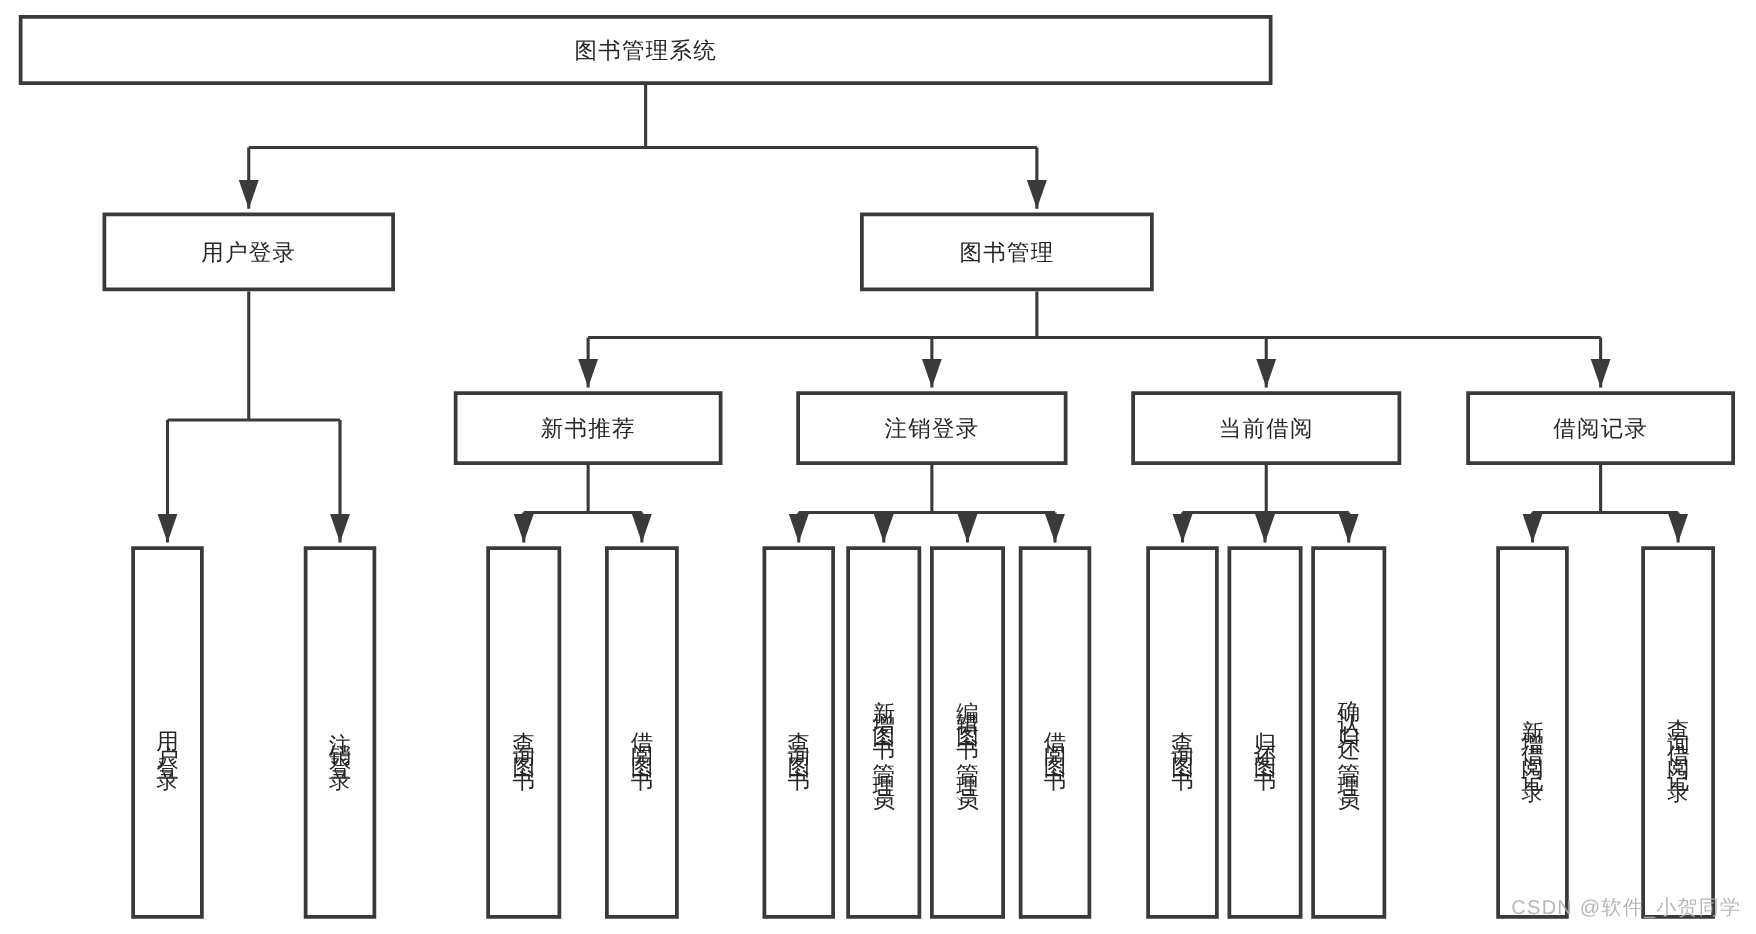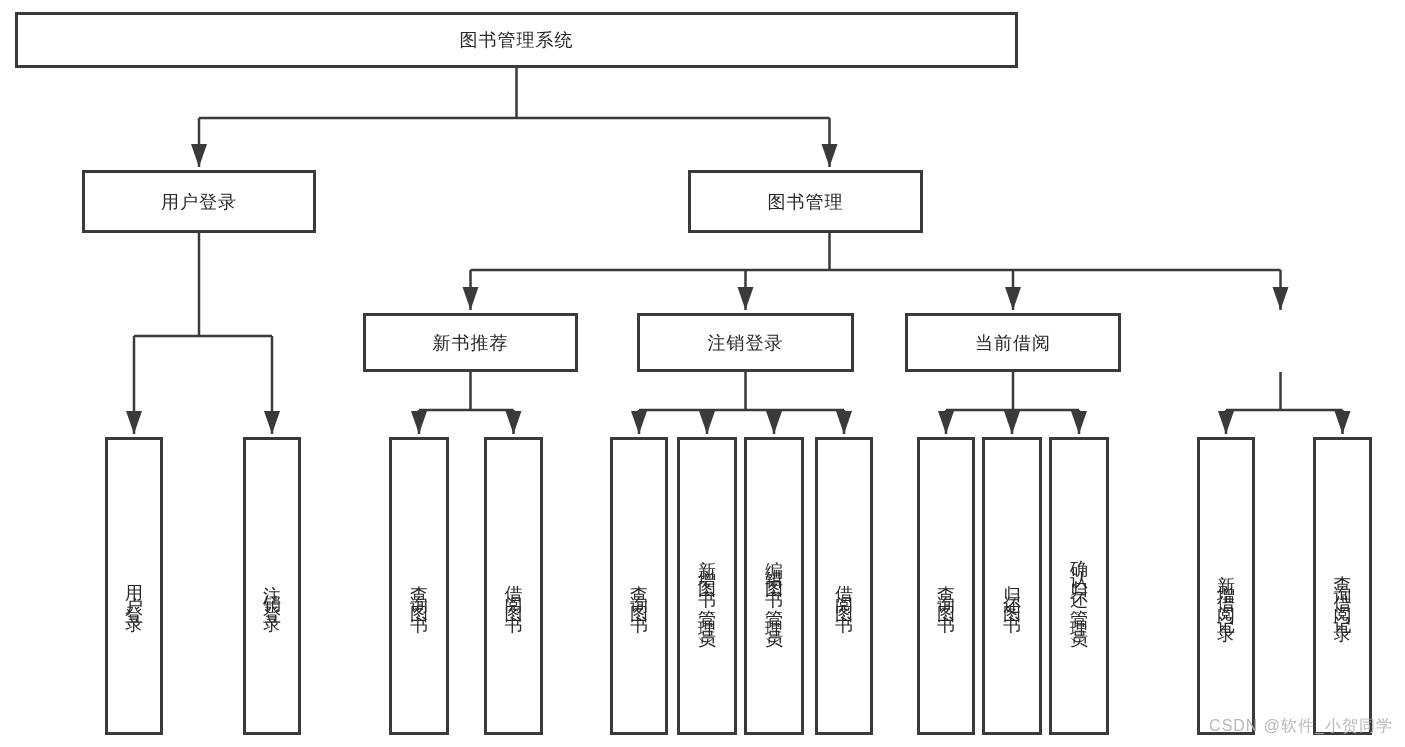--- a/index.html
+++ b/index.html
@@ -120,20 +120,23 @@
 
   <div class="box" style="left:363px;top:313px;width:215px;height:59px">
     <span>新书推荐</span>
   </div>
   <div class="box" style="left:637px;top:313px;width:217px;height:59px">
     <span>注销登录</span>
   </div>
   <div class="box" style="left:905px;top:313px;width:216px;height:59px">
     <span>当前借阅</span>
   </div>
+  <div class="box" style="left:1173px;top:313px;width:215px;height:59px">
+    <span>借阅记录</span>
+  </div>
 
   <div class="box vert" style="left:105px;top:437px;width:58px;height:298px">
     <span>用户登录</span>
   </div>
   <div class="box vert" style="left:243px;top:437px;width:58px;height:298px">
     <span>注销登录</span>
   </div>
 
   <div class="box vert" style="left:389px;top:437px;width:60px;height:298px">
     <span>查询图书</span>

